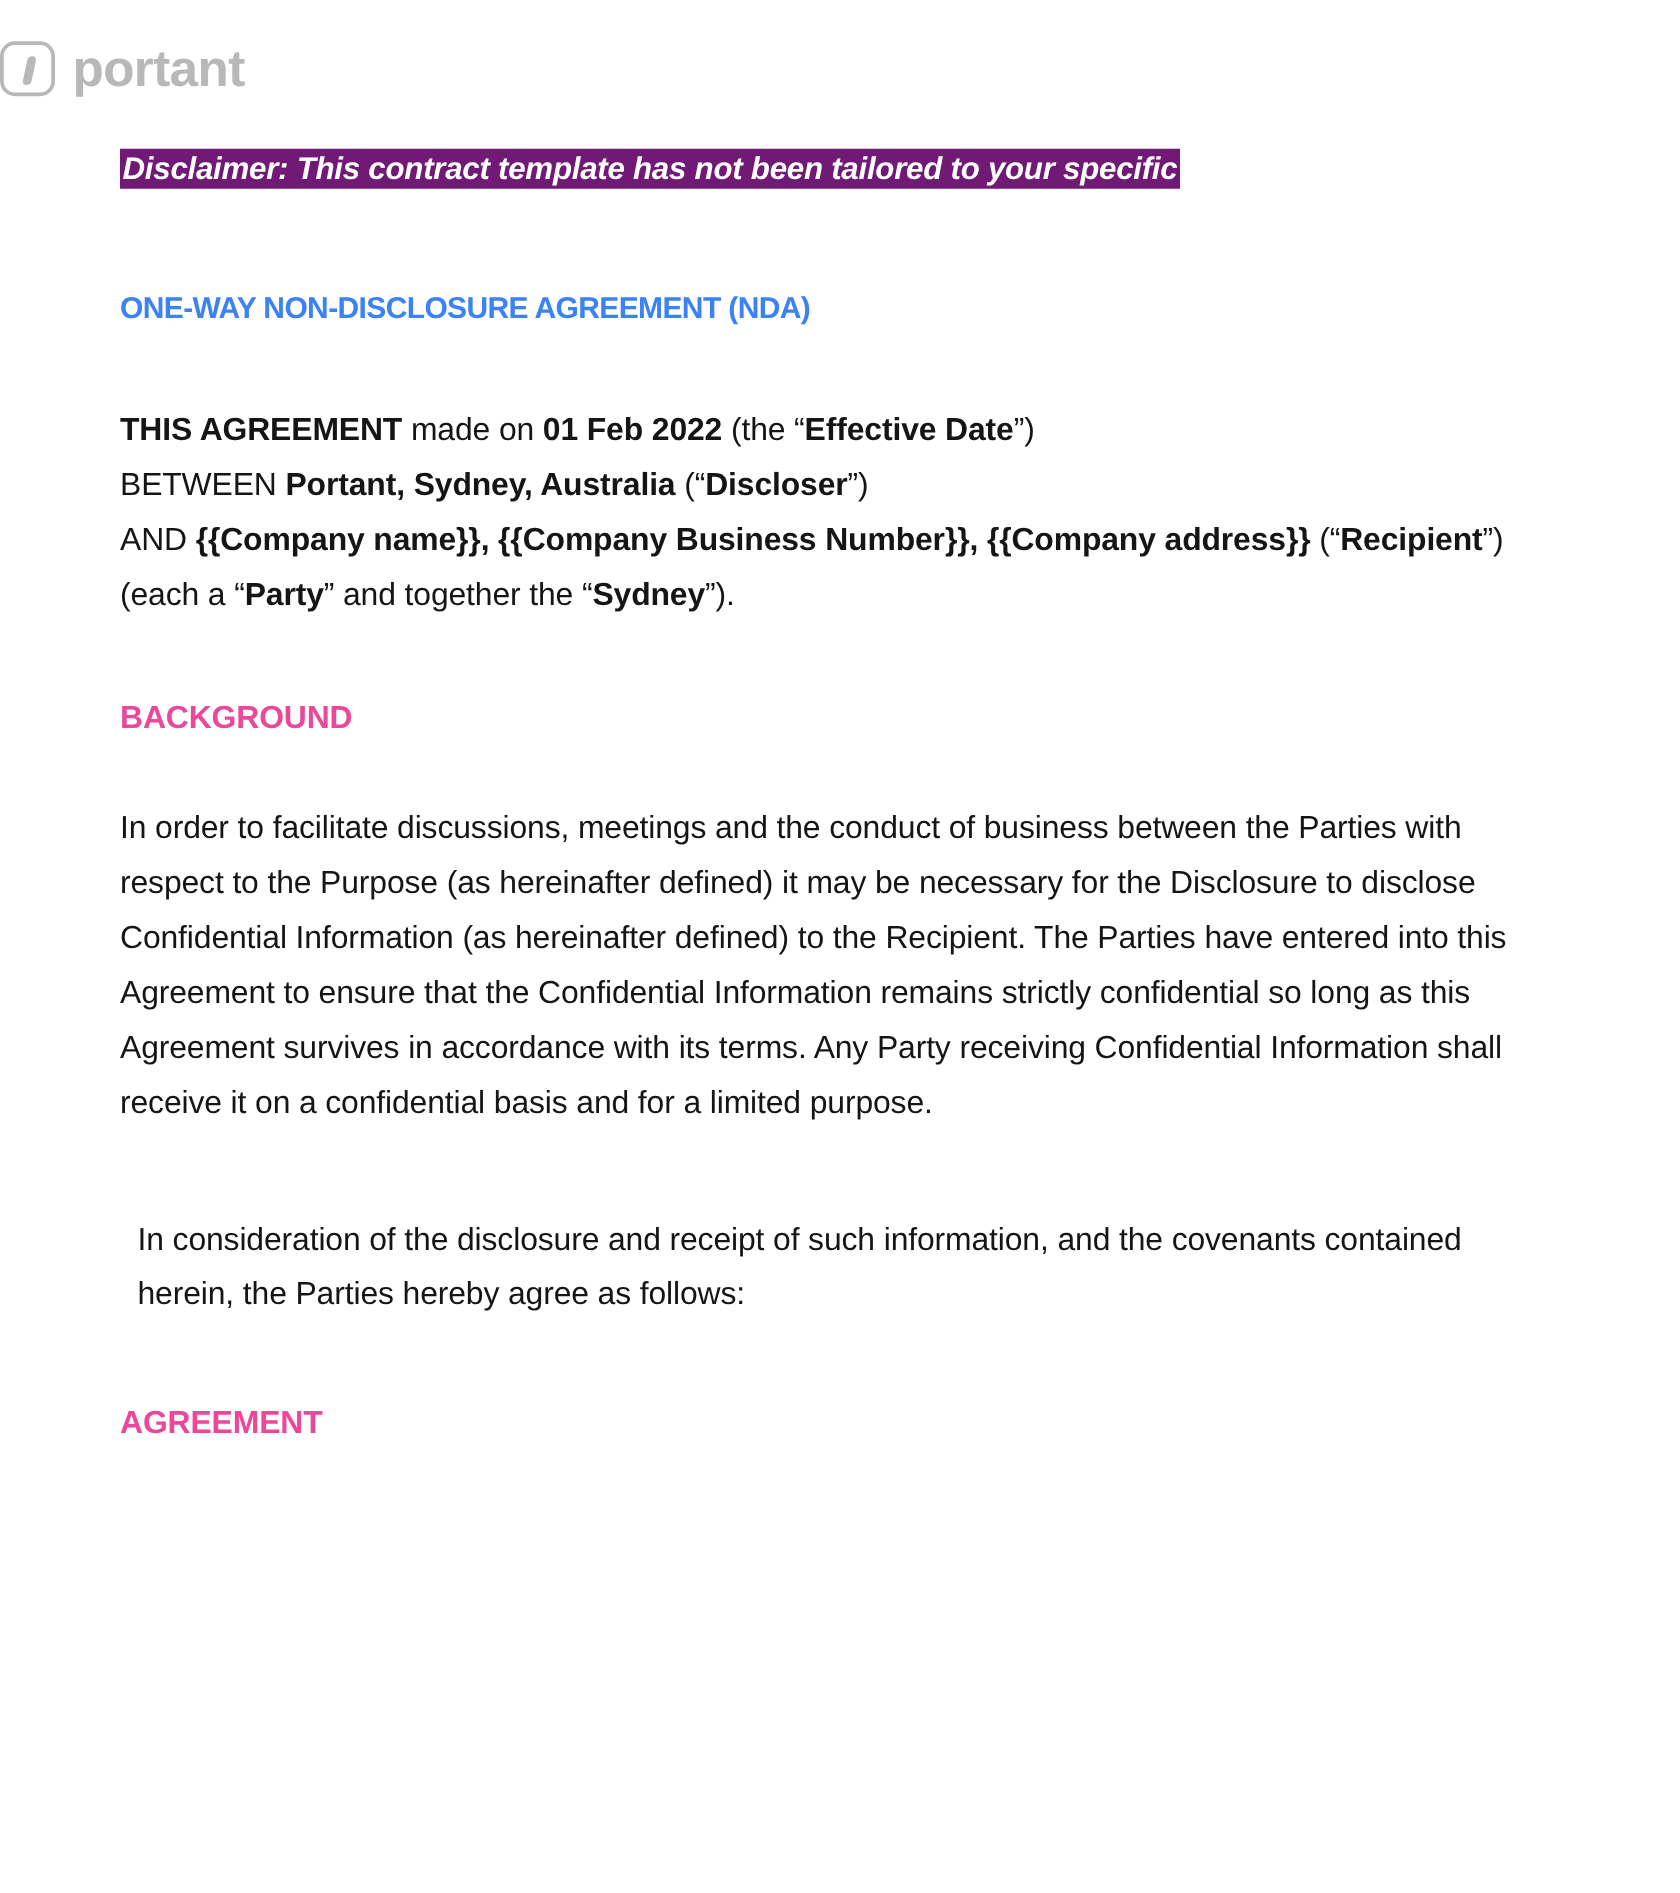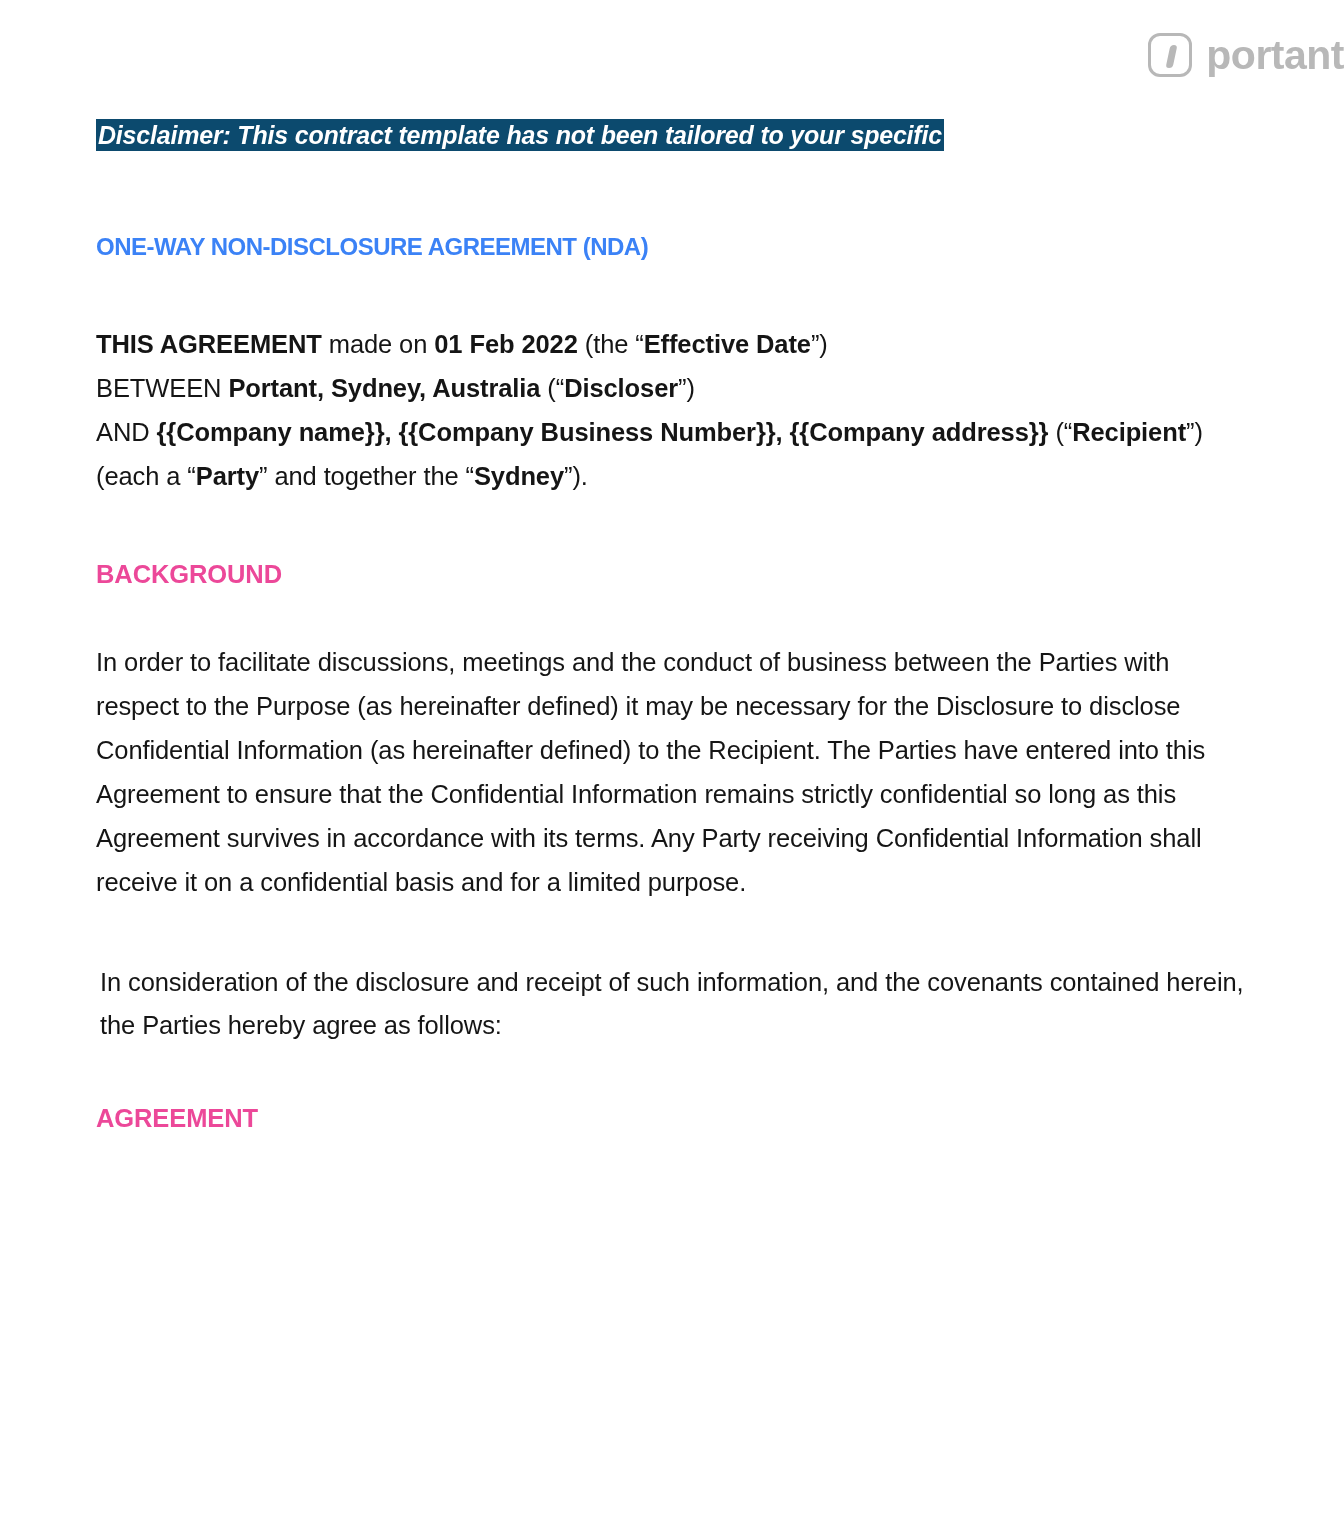--- a/index.html
+++ b/index.html
@@ -18,21 +18,21 @@
     width: 1344px;
     height: 1514px;
     position: relative;
     box-sizing: border-box;
   }
 
   
   .logo-row {
     display: flex;
     align-items: center;
-    justify-content: flex-end;
+    justify-content: flex-start;
     gap: 14px;
     padding-top: 40px;
     height: 70px;
     box-sizing: border-box;
   }
   .logo-mark {
     width: 44px;
     height: 44px;
     border: 3px solid #b8b8b8;
     border-radius: 12px;
@@ -64,21 +64,21 @@
   }
   .disclaimer {
     font-size: 25px;
     line-height: 1.72;
     font-weight: 700;
     font-style: italic;
     color: #ffffff;
     letter-spacing: -0.2px;
   }
   .disclaimer .hl {
-    background: #0c4a6e;
+    background: #701a75;
     box-decoration-break: clone;
     -webkit-box-decoration-break: clone;
     padding: 2px 2px;
   }
 
   
   .content {
     margin: 0 96px;
     width: 1152px;
   }
@@ -139,20 +139,20 @@
     <div class="gap-lg"></div>
 
     <h2 class="section-head">BACKGROUND</h2>
 
     <div class="gap-md"></div>
 
     <p class="para" style="margin:0">In order to facilitate discussions, meetings and the conduct of business between the Parties with respect to the Purpose (as hereinafter defined) it may be necessary for the Disclosure to disclose Confidential Information (as hereinafter defined) to the Recipient. The Parties have entered into this Agreement to ensure that the Confidential Information remains strictly confidential so long as this Agreement survives in accordance with its terms. Any Party receiving Confidential Information shall receive it on a confidential basis and for a limited purpose.</p>
 
     <div class="gap-md"></div>
 
-    <p class="para" style="margin:4px">In consideration of the disclosure and receipt of such information, and the covenants contained herein, the Parties hereby agree as follows:</p>
+    <p class="para" style="margin:14px">In consideration of the disclosure and receipt of such information, and the covenants contained herein, the Parties hereby agree as follows:</p>
 
     <div class="gap-md"></div>
 
     <h2 class="section-head">AGREEMENT</h2>
 
   </div>
 </div>
 
 </body></html>

